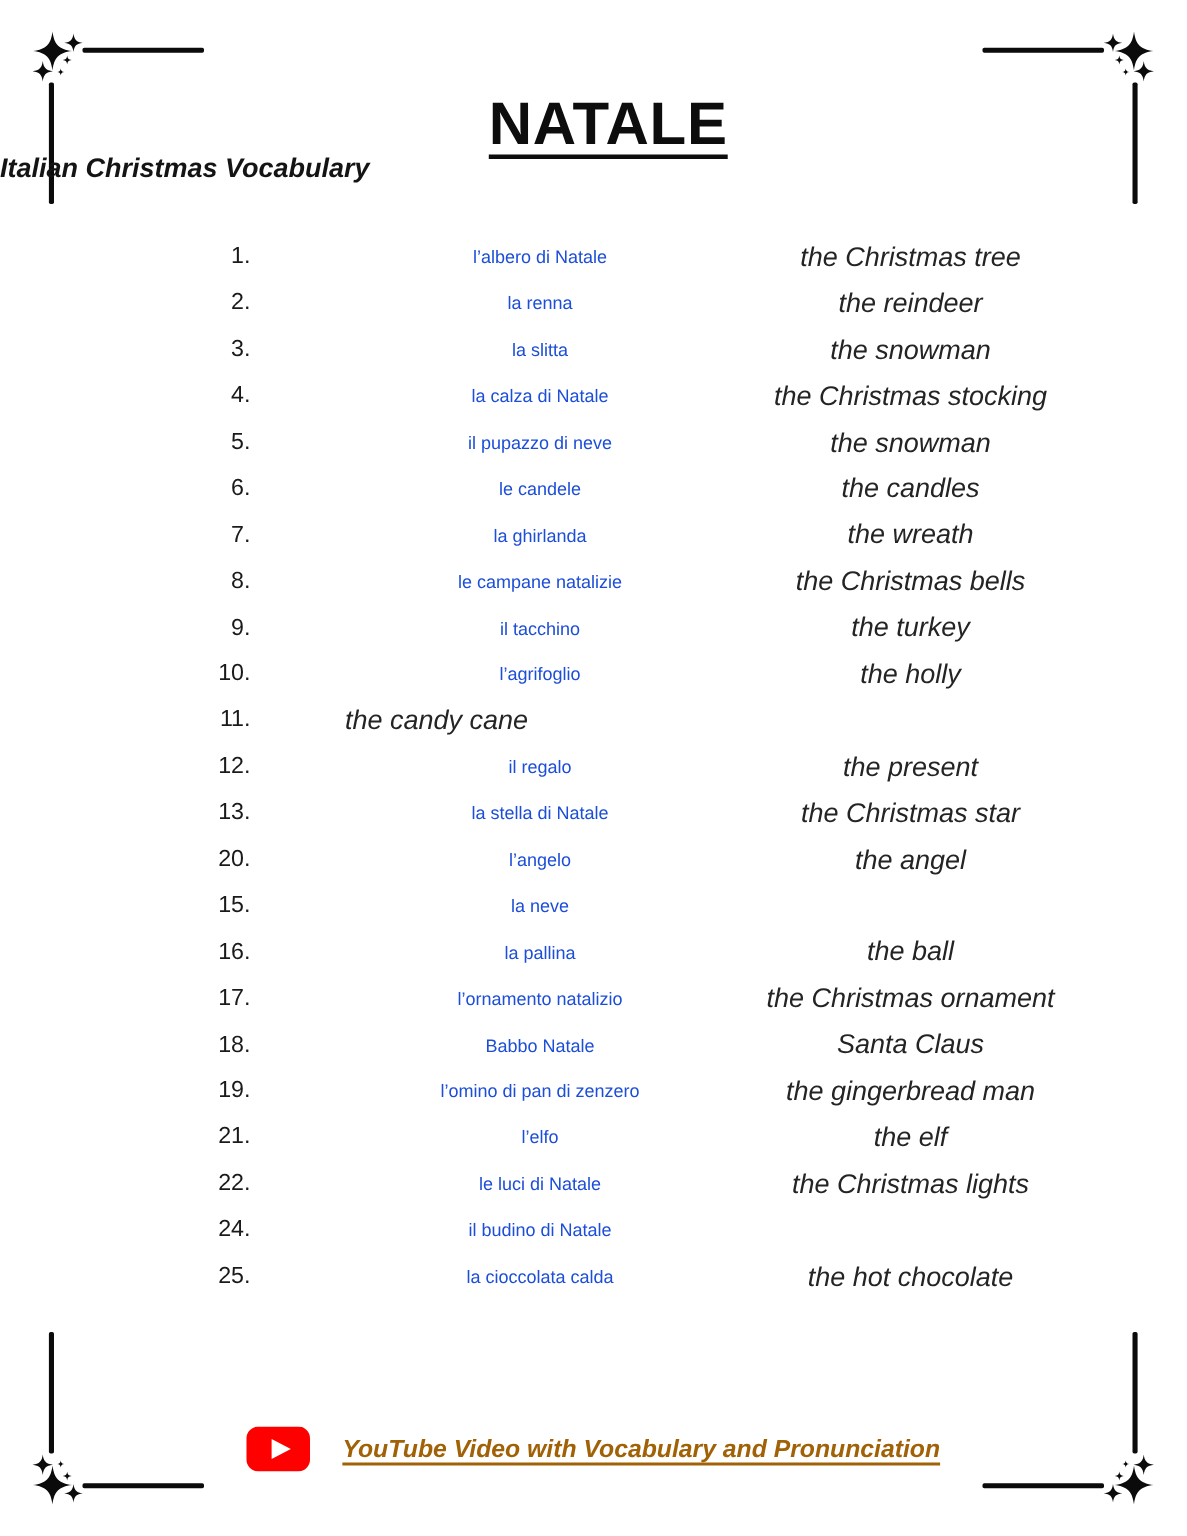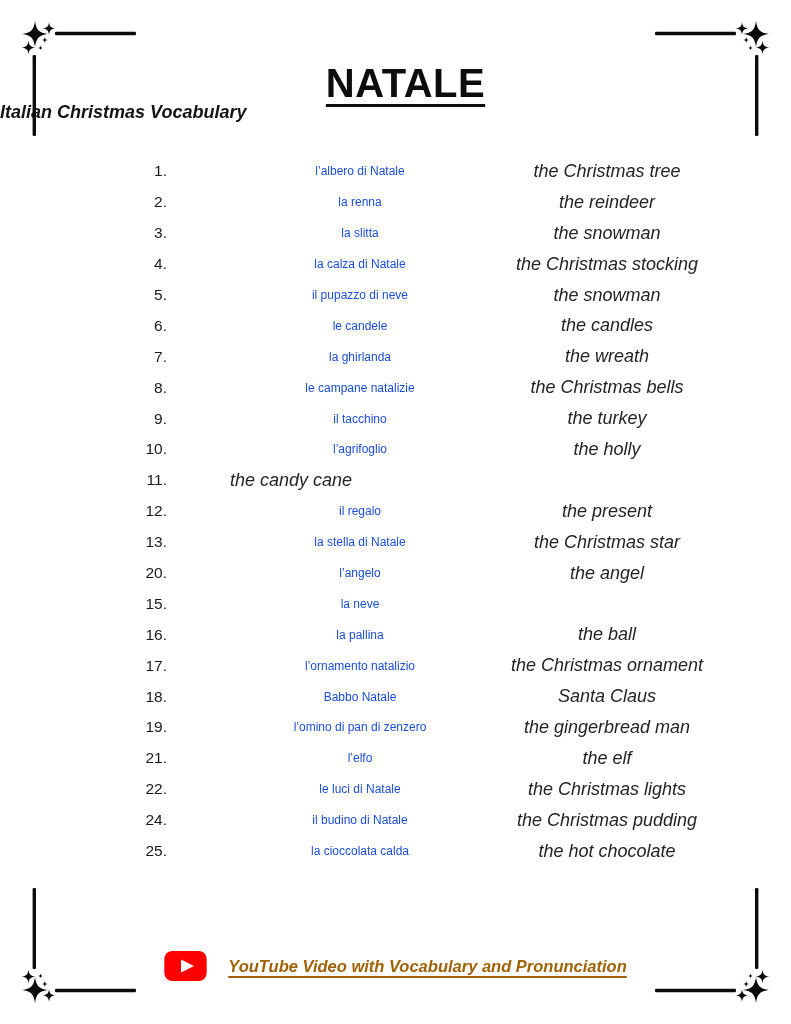--- a/index.html
+++ b/index.html
@@ -232,21 +232,20 @@
     <div class="row">
       <span class="cell-num">22.</span>
       <span class="cell-it">le luci di Natale</span>
       <span class="cell-en">the Christmas lights</span>
     </div>
 
 
     <div class="row">
       <span class="cell-num">24.</span>
       <span class="cell-it">il budino di Natale</span>
-      <span class="cell-en">the Christmas pudding</span>
     </div>
 
     <div class="row">
       <span class="cell-num">25.</span>
       <span class="cell-it">la cioccolata calda</span>
       <span class="cell-en">the hot chocolate</span>
     </div>
   </div>
 
   <div class="footer">

